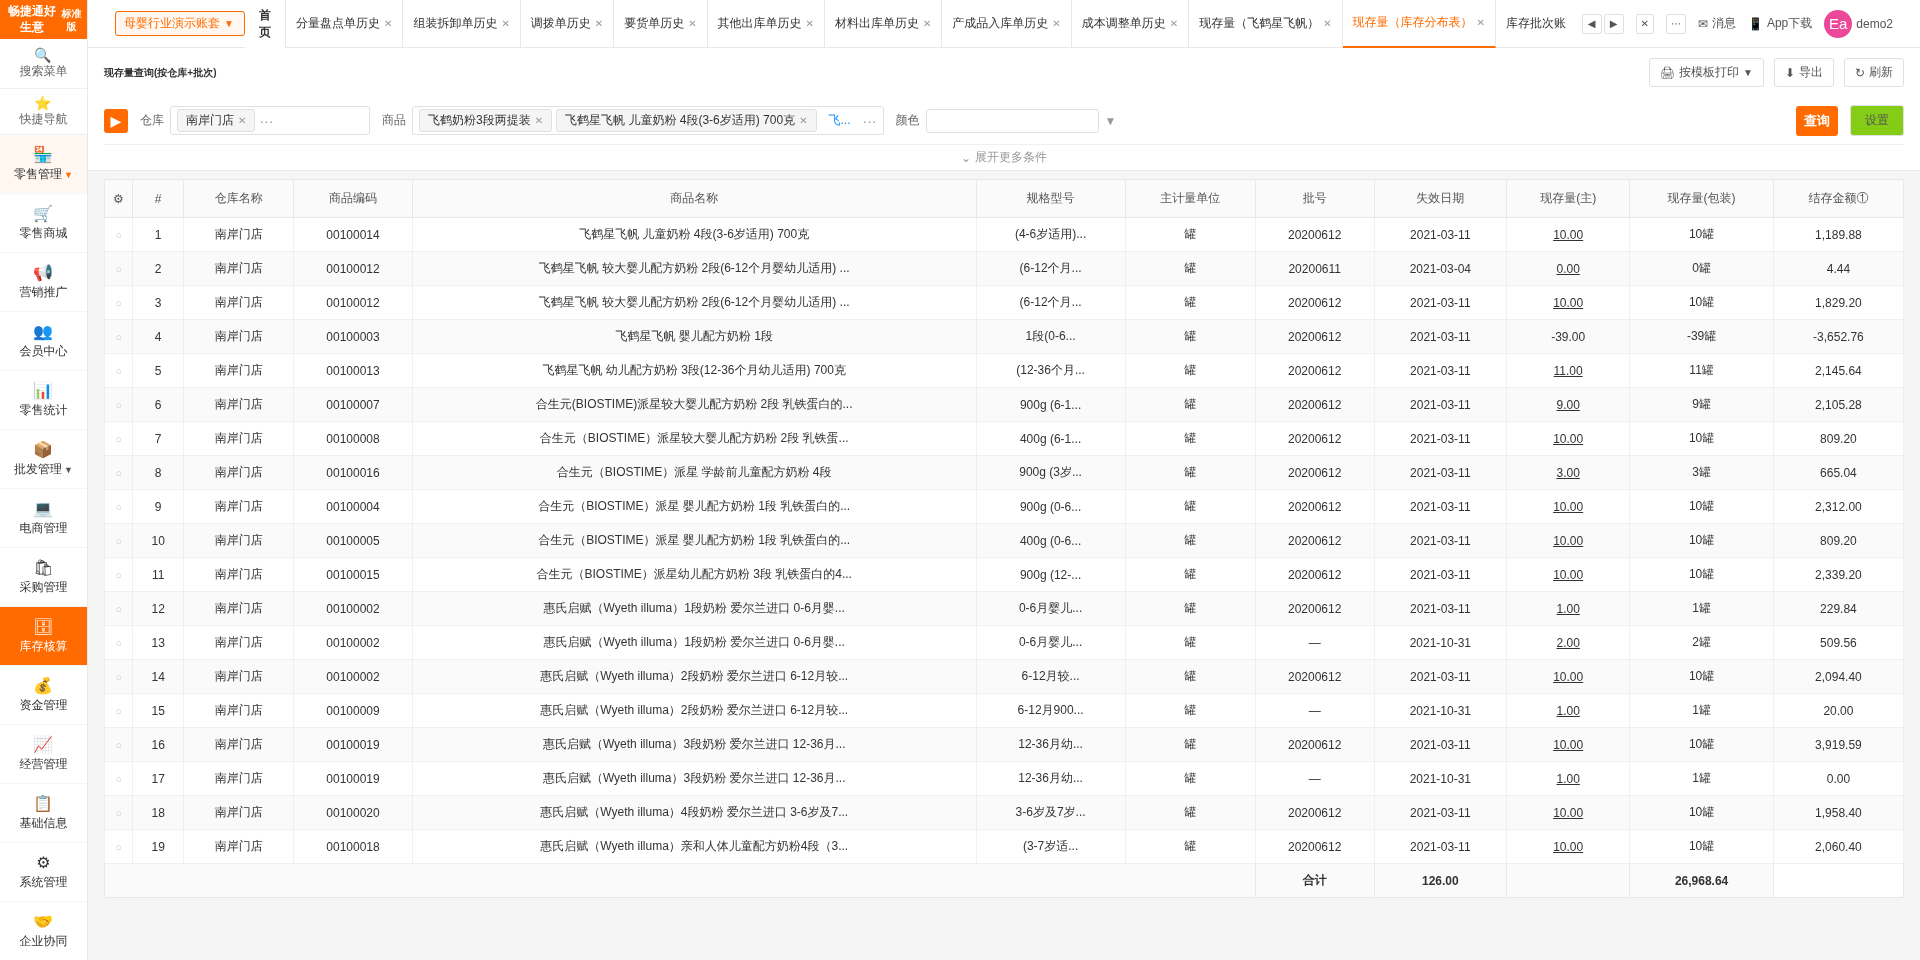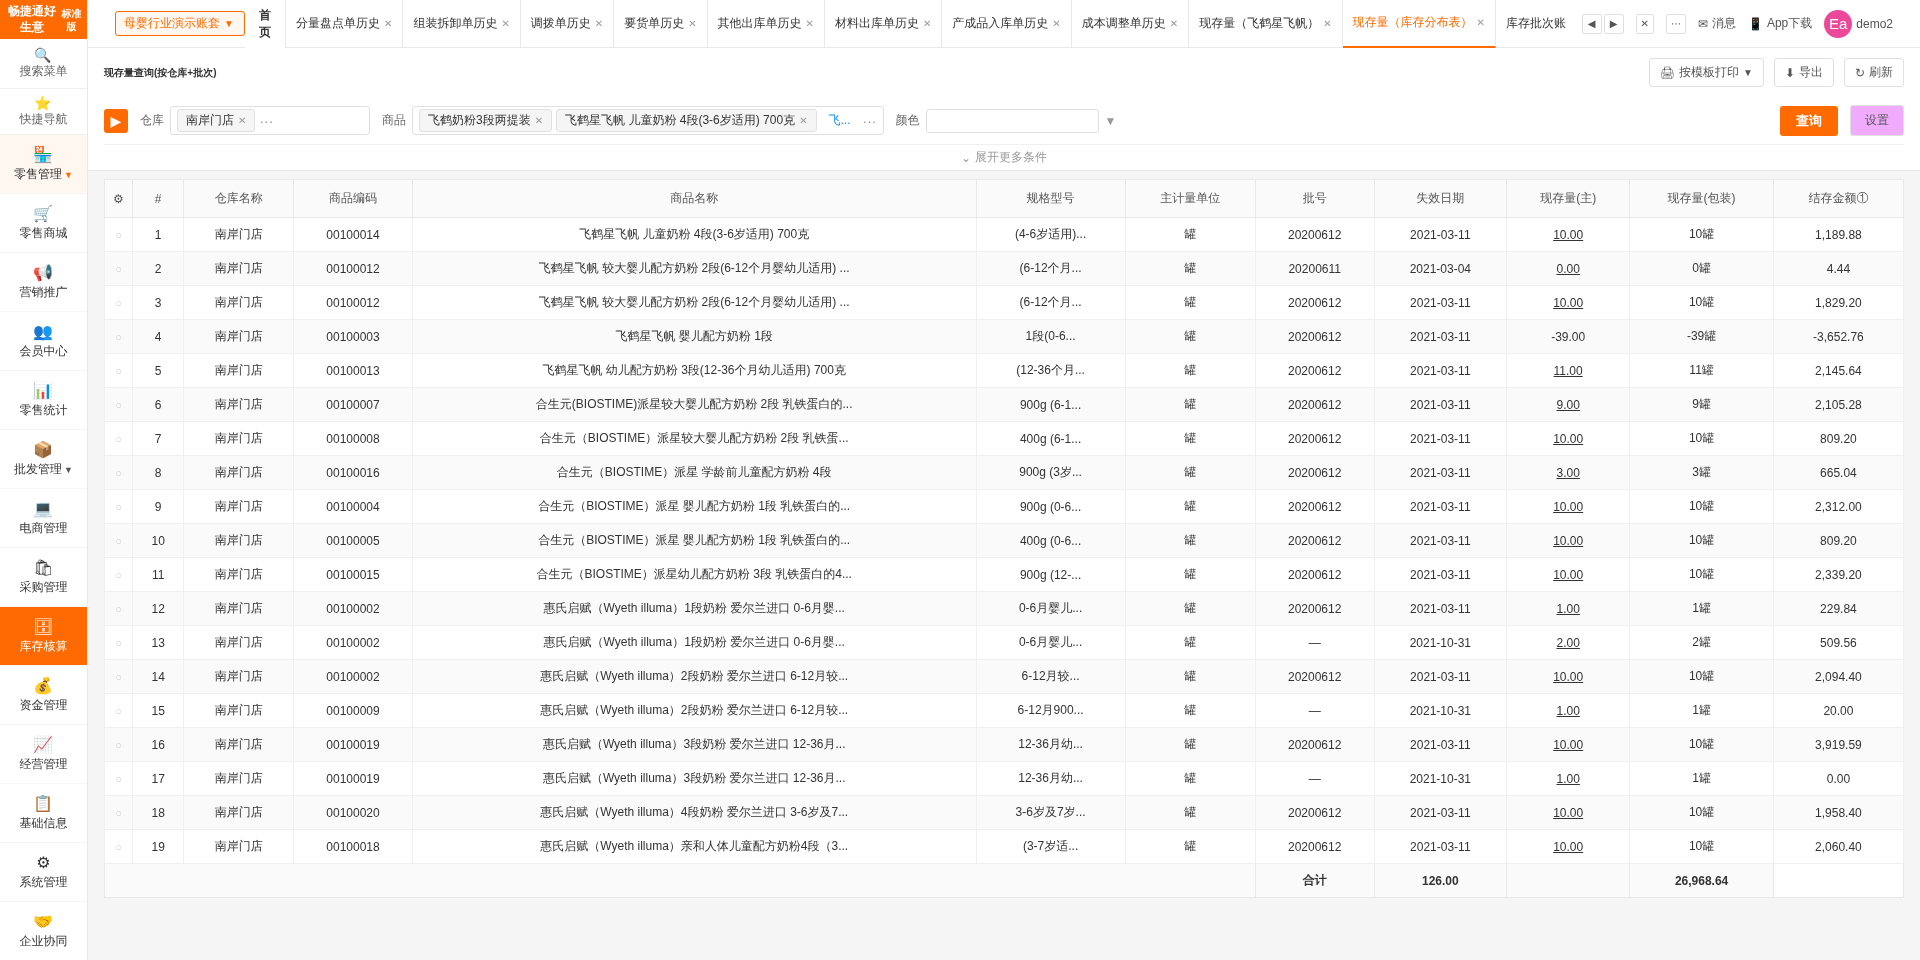--- a/index.html
+++ b/index.html
@@ -294,32 +294,32 @@
       padding: 4px 8px;
       border: 1px solid #e0e0e0;
       border-radius: 3px;
       font-size: 12px;
     }
     .color-arrow {
       cursor: pointer;
       color: #999;
     }
     .btn-query {
-      padding: 6px 16px;
+      padding: 6px 8px;
       background: #ff6b00;
       color: #fff;
       border: none;
       border-radius: 3px;
       cursor: pointer;
       font-size: 13px;
       font-weight: bold;
     }
     .btn-settings {
       padding: 6px 14px;
-      background: #f0abfc;
+      background: #84cc16;
       color: #555;
       border: 1px solid #e0e0e0;
       border-radius: 3px;
       cursor: pointer;
       font-size: 12px;
     }
 
     
     .more-conditions {
       text-align: center;

